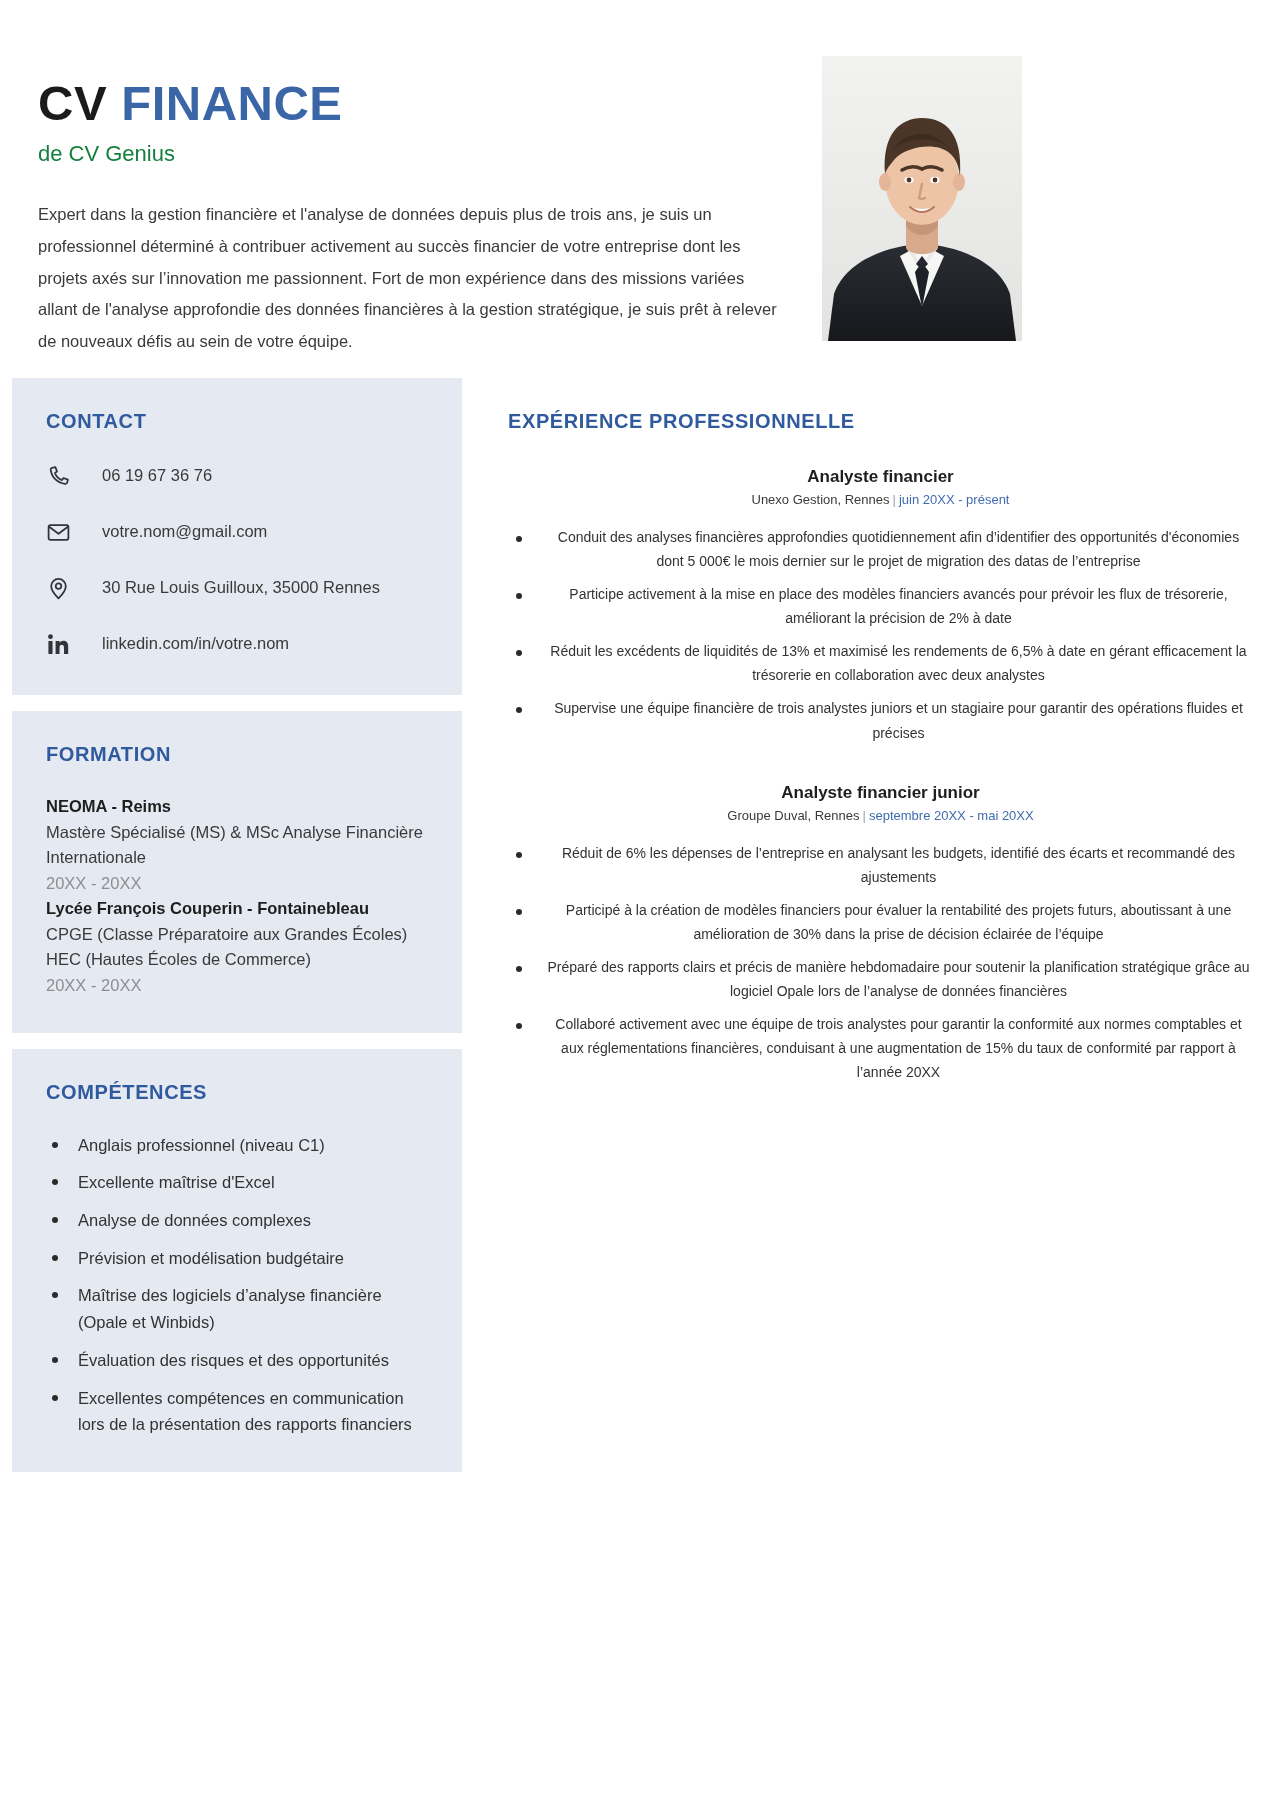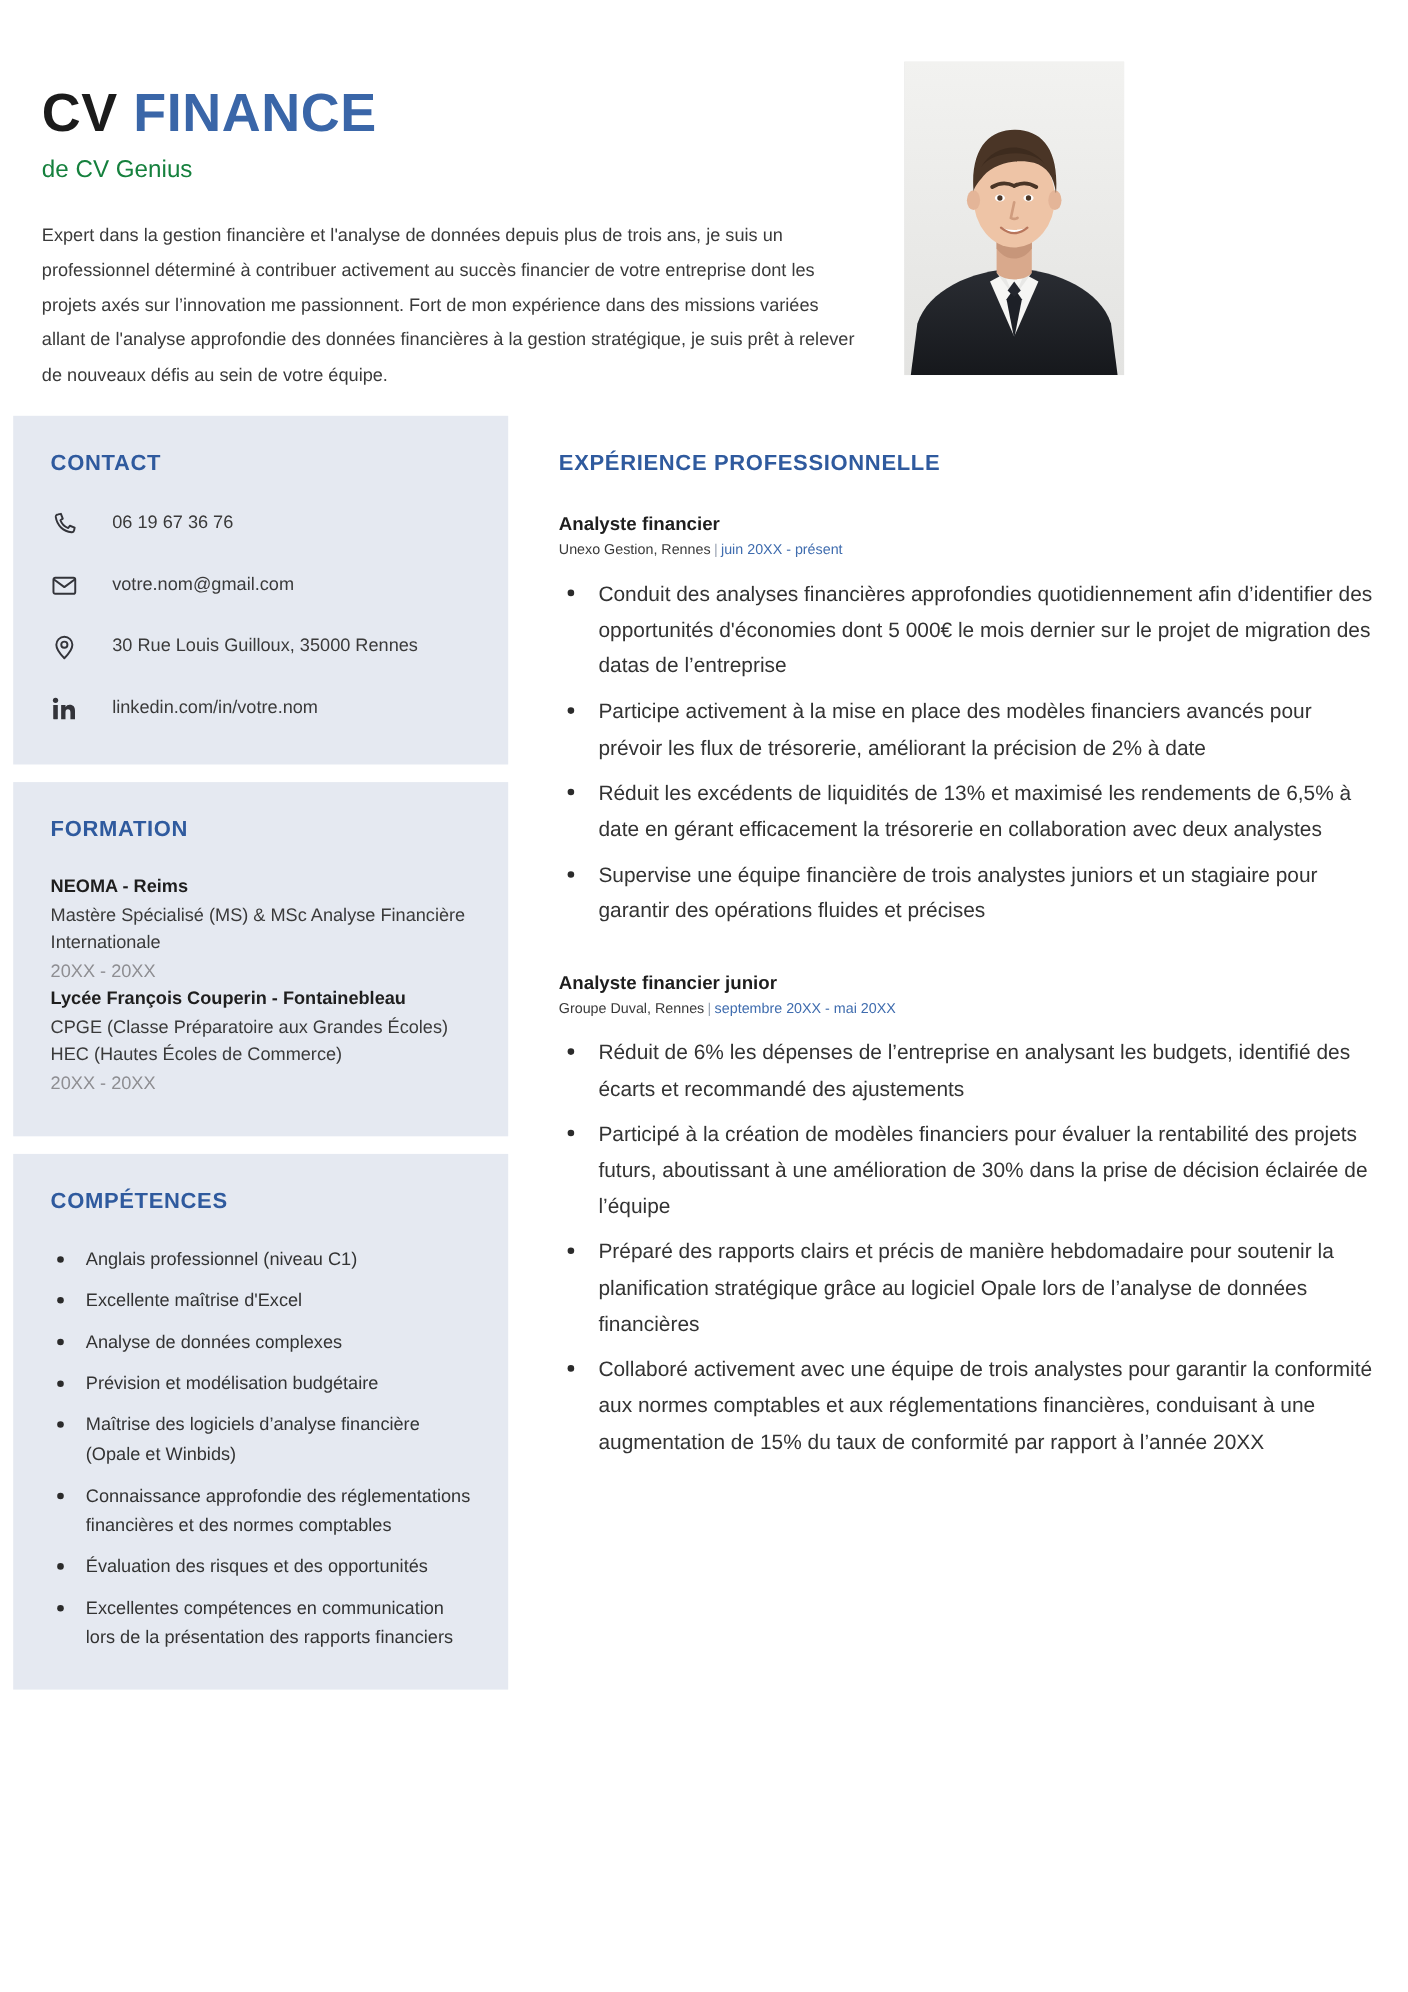--- a/index.html
+++ b/index.html
@@ -179,42 +179,42 @@
   
   .section-title {
     font-size: 20px;
     font-weight: bold;
     color: #2f5a9e;
     letter-spacing: 0.6px;
     margin-top: 32px;
     margin-bottom: 30px;
   }
 
-  .job { margin-bottom: 34px; }
+  .job { margin-bottom: 34px; text-align: center; }
   .job:last-child { margin-bottom: 0; }
 
   .job-title {
     font-size: 17px;
     font-weight: bold;
     color: #1e1e1e;
     line-height: 1.6;
   }
   .job-meta {
     font-size: 13px;
     color: #3a3a3a;
     line-height: 1.6;
     margin-bottom: 14px;
   }
   .job-meta .sep { color: #9aa3b2; padding: 0 3px; }
   .job-meta .date { color: #3f6cae; }
 
   .bullets { list-style: none; }
   .bullet {
     position: relative;
-    font-size: 19px;
+    font-size: 14px;
     color: #333333;
     line-height: 1.72;
     padding-left: 36px;
     margin-bottom: 9px;
   }
   .bullet:last-child { margin-bottom: 0; }
   .bullet::before {
     content: "";
     position: absolute;
     left: 8px;
@@ -356,21 +356,20 @@
       </div>
 
       <div class="panel">
         <div class="panel-title">COMPÉTENCES</div>
         <ul class="skill-list">
           <li class="skill-item">Anglais professionnel (niveau C1)</li>
           <li class="skill-item">Excellente maîtrise d'Excel</li>
           <li class="skill-item">Analyse de données complexes</li>
           <li class="skill-item">Prévision et modélisation budgétaire</li>
           <li class="skill-item">Maîtrise des logiciels d’analyse financière (Opale et Winbids)</li>
-          <li class="skill-item">Connaissance approfondie des réglementations financières et des normes comptables</li>
           <li class="skill-item">Évaluation des risques et des opportunités</li>
           <li class="skill-item">Excellentes compétences en communication lors de la présentation des rapports financiers</li>
         </ul>
       </div>
 
     </div>
 
     <div class="col-right">
       <div class="section-title">EXPÉRIENCE PROFESSIONNELLE</div>
 

